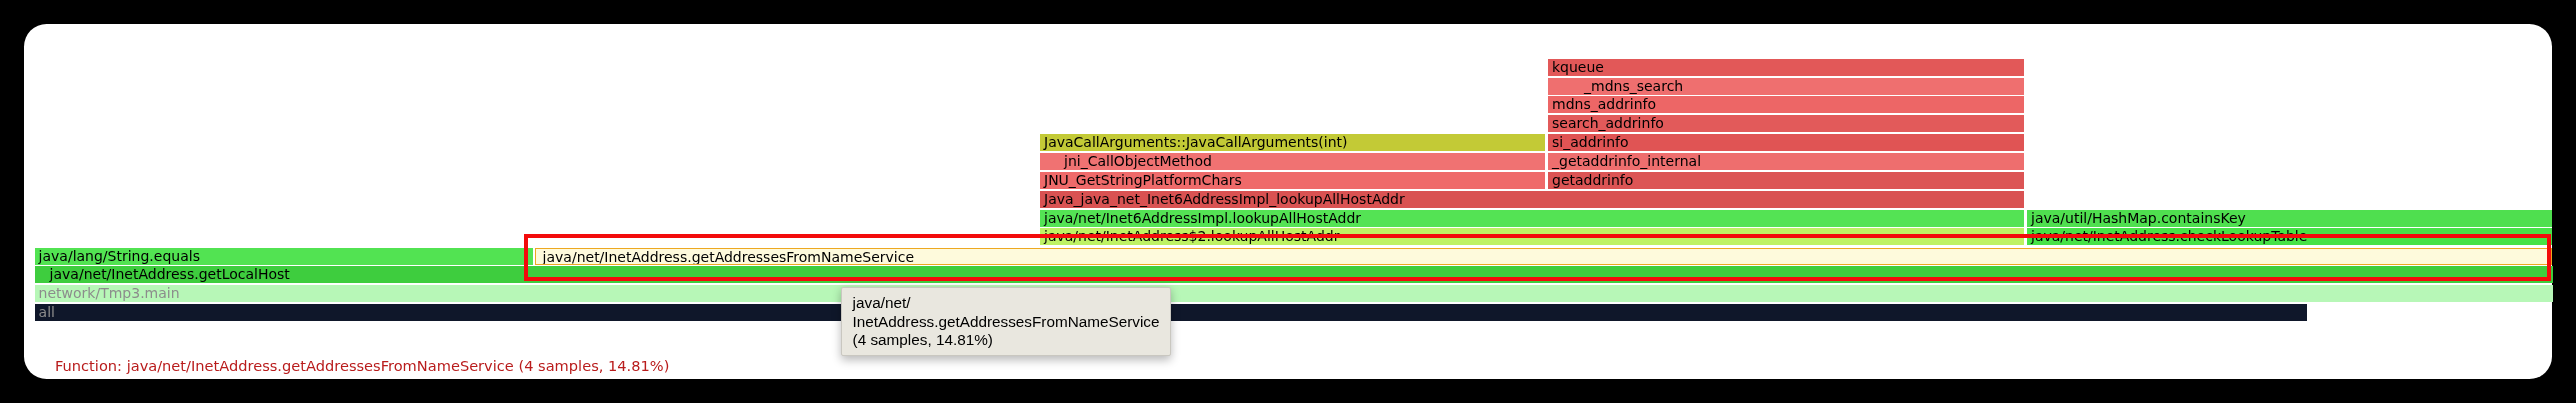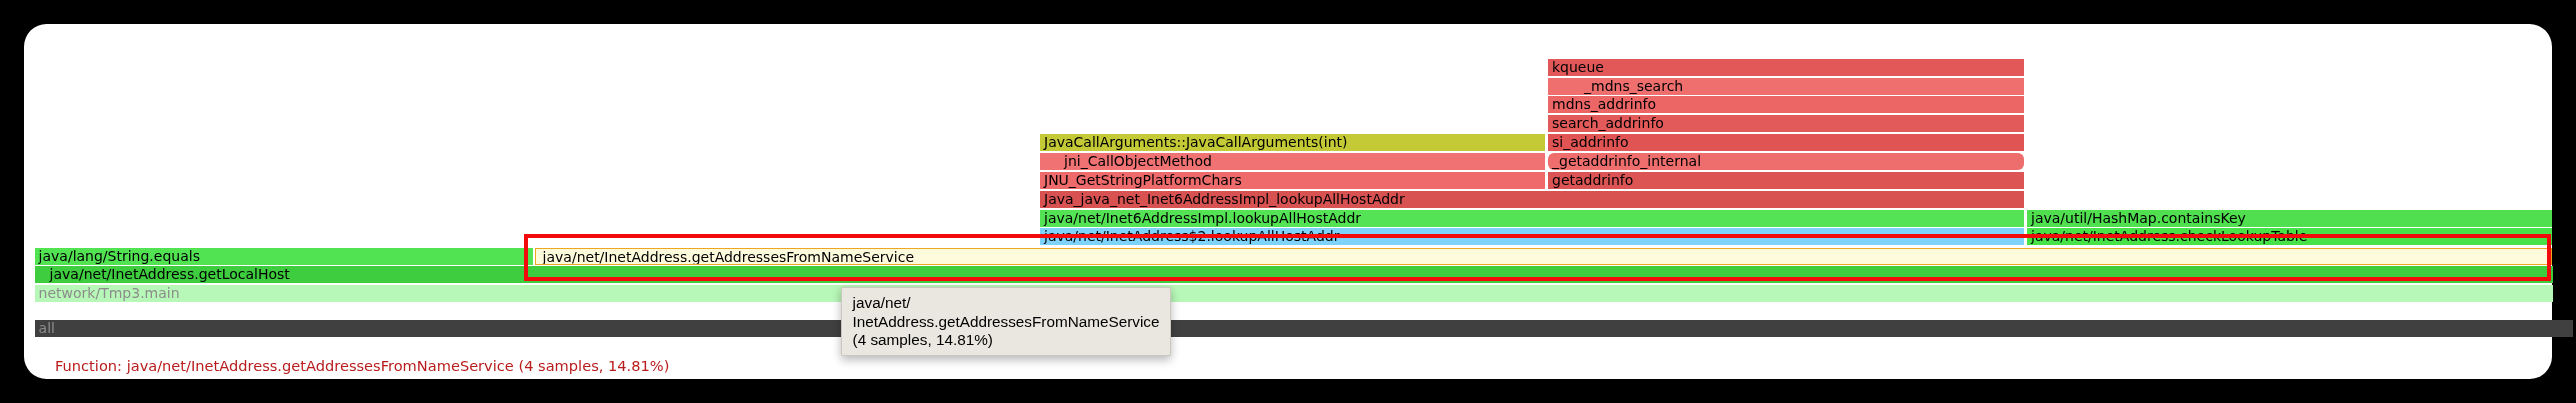--- a/index.html
+++ b/index.html
@@ -26,34 +26,34 @@
 4;}
   .tooltip div{white-space:nowrap;}
   .status{position:absolute;left:31px;top:333px;font-size:14.6px;
           line-height:17px;color:#b91c1c;white-space:nowrap;}
 </style>
 </head>
 <body>
 
 <div class="panel">
   <div class="flame" id="flame">
-      <div class="frame faded" style="left: 10.6px; top: 280px; width: 2538px; background: #404040; margin-top: 16px;">all</div>
+      <div class="frame faded" style="left: 10.6px; top: 280px; width: 2272px; background: #0f172a;">all</div>
       <div class="frame faded" style="left: 10.6px; top: 261px; width: 2518px; background: rgb(183, 247, 183);">network/Tmp3.main</div>
       <div class="frame" style="left: 10.6px; top: 242px; width: 2518px; background: rgb(62, 205, 62); padding-left: 15px;">java/net/InetAddress.getLocalHost</div>
       <div class="frame" style="left: 10.6px; top: 224px; width: 498px; background: rgb(82, 227, 82);">java/lang/String.equals</div>
       <div class="frame hovered" style="left: 511px; top: 224px; width: 2017px; background: rgb(254, 250, 220);">java/net/InetAddress.getAddressesFromNameService</div>
-      <div class="frame" style="left: 1016px; top: 204px; width: 984px; background: #7dd3fc;">java/net/InetAddress$2.lookupAllHostAddr</div>
+      <div class="frame" style="left: 1016px; top: 204px; width: 984px; background: #bef264;">java/net/InetAddress$2.lookupAllHostAddr</div>
       <div class="frame" style="left: 2003px; top: 204px; width: 525px; background: rgb(71, 226, 71);">java/net/InetAddress.checkLookupTable</div>
       <div class="frame" style="left: 1016px; top: 186px; width: 984px; background: rgb(84, 227, 84);">java/net/Inet6AddressImpl.lookupAllHostAddr</div>
       <div class="frame" style="left: 2003px; top: 186px; width: 525px; background: rgb(79, 223, 79);">java/util/HashMap.containsKey</div>
       <div class="frame" style="left: 1016px; top: 167px; width: 984px; background: rgb(217, 82, 82);">Java_java_net_Inet6AddressImpl_lookupAllHostAddr</div>
       <div class="frame" style="left: 1016px; top: 148px; width: 505px; background: rgb(239, 106, 106);">JNU_GetStringPlatformChars</div>
       <div class="frame" style="left: 1524px; top: 148px; width: 476px; background: rgb(220, 84, 84);">getaddrinfo</div>
       <div class="frame" style="left: 1016px; top: 129px; width: 505px; background: rgb(240, 114, 114); padding-left: 24px;">jni_CallObjectMethod</div>
-      <div class="frame" style="left: 1524px; top: 129px; width: 476px; background: rgb(238, 110, 110); border-radius: 6px;">_getaddrinfo_internal</div>
+      <div class="frame" style="left: 1524px; top: 129px; width: 476px; background: rgb(238, 110, 110);">_getaddrinfo_internal</div>
       <div class="frame" style="left: 1016px; top: 110px; width: 505px; background: rgb(195, 202, 54);">JavaCallArguments::JavaCallArguments(int)</div>
       <div class="frame" style="left: 1524px; top: 110px; width: 476px; background: rgb(224, 84, 84);">si_addrinfo</div>
       <div class="frame" style="left: 1524px; top: 91px; width: 476px; background: rgb(226, 90, 90);">search_addrinfo</div>
       <div class="frame" style="left: 1524px; top: 72px; width: 476px; background: rgb(237, 102, 102);">mdns_addrinfo</div>
       <div class="frame" style="left: 1524px; top: 54px; width: 476px; background: rgb(239, 111, 111); padding-left: 36px;">_mdns_search</div>
       <div class="frame" style="left: 1524px; top: 35px; width: 476px; background: rgb(226, 88, 88);">kqueue</div>
     </div>
 
   <div class="status">Function: java/net/InetAddress.getAddressesFromNameService (4 samples, 14.81%)</div>
 </div>

